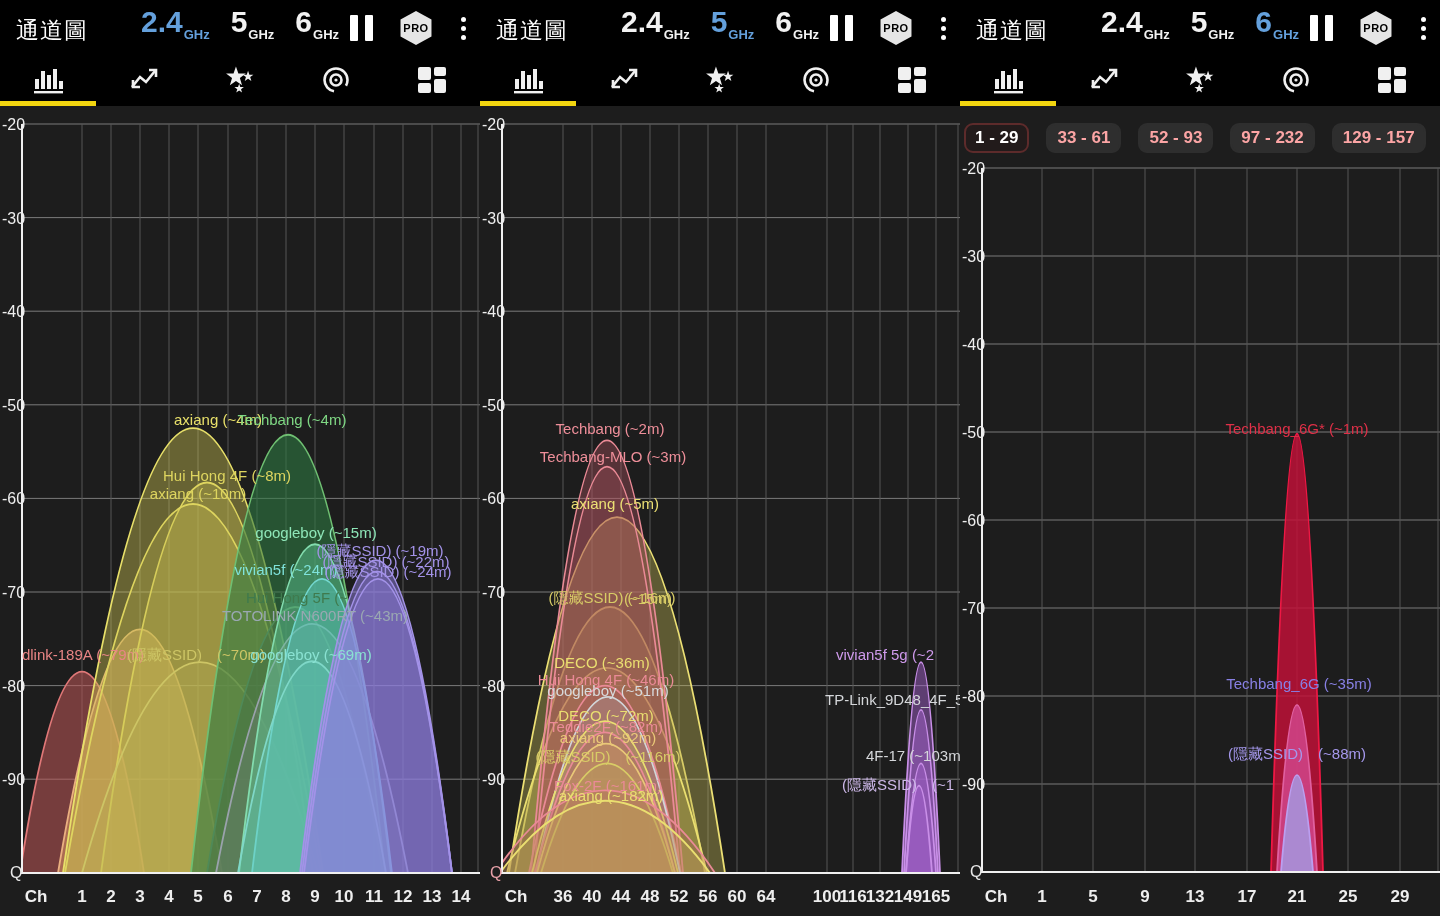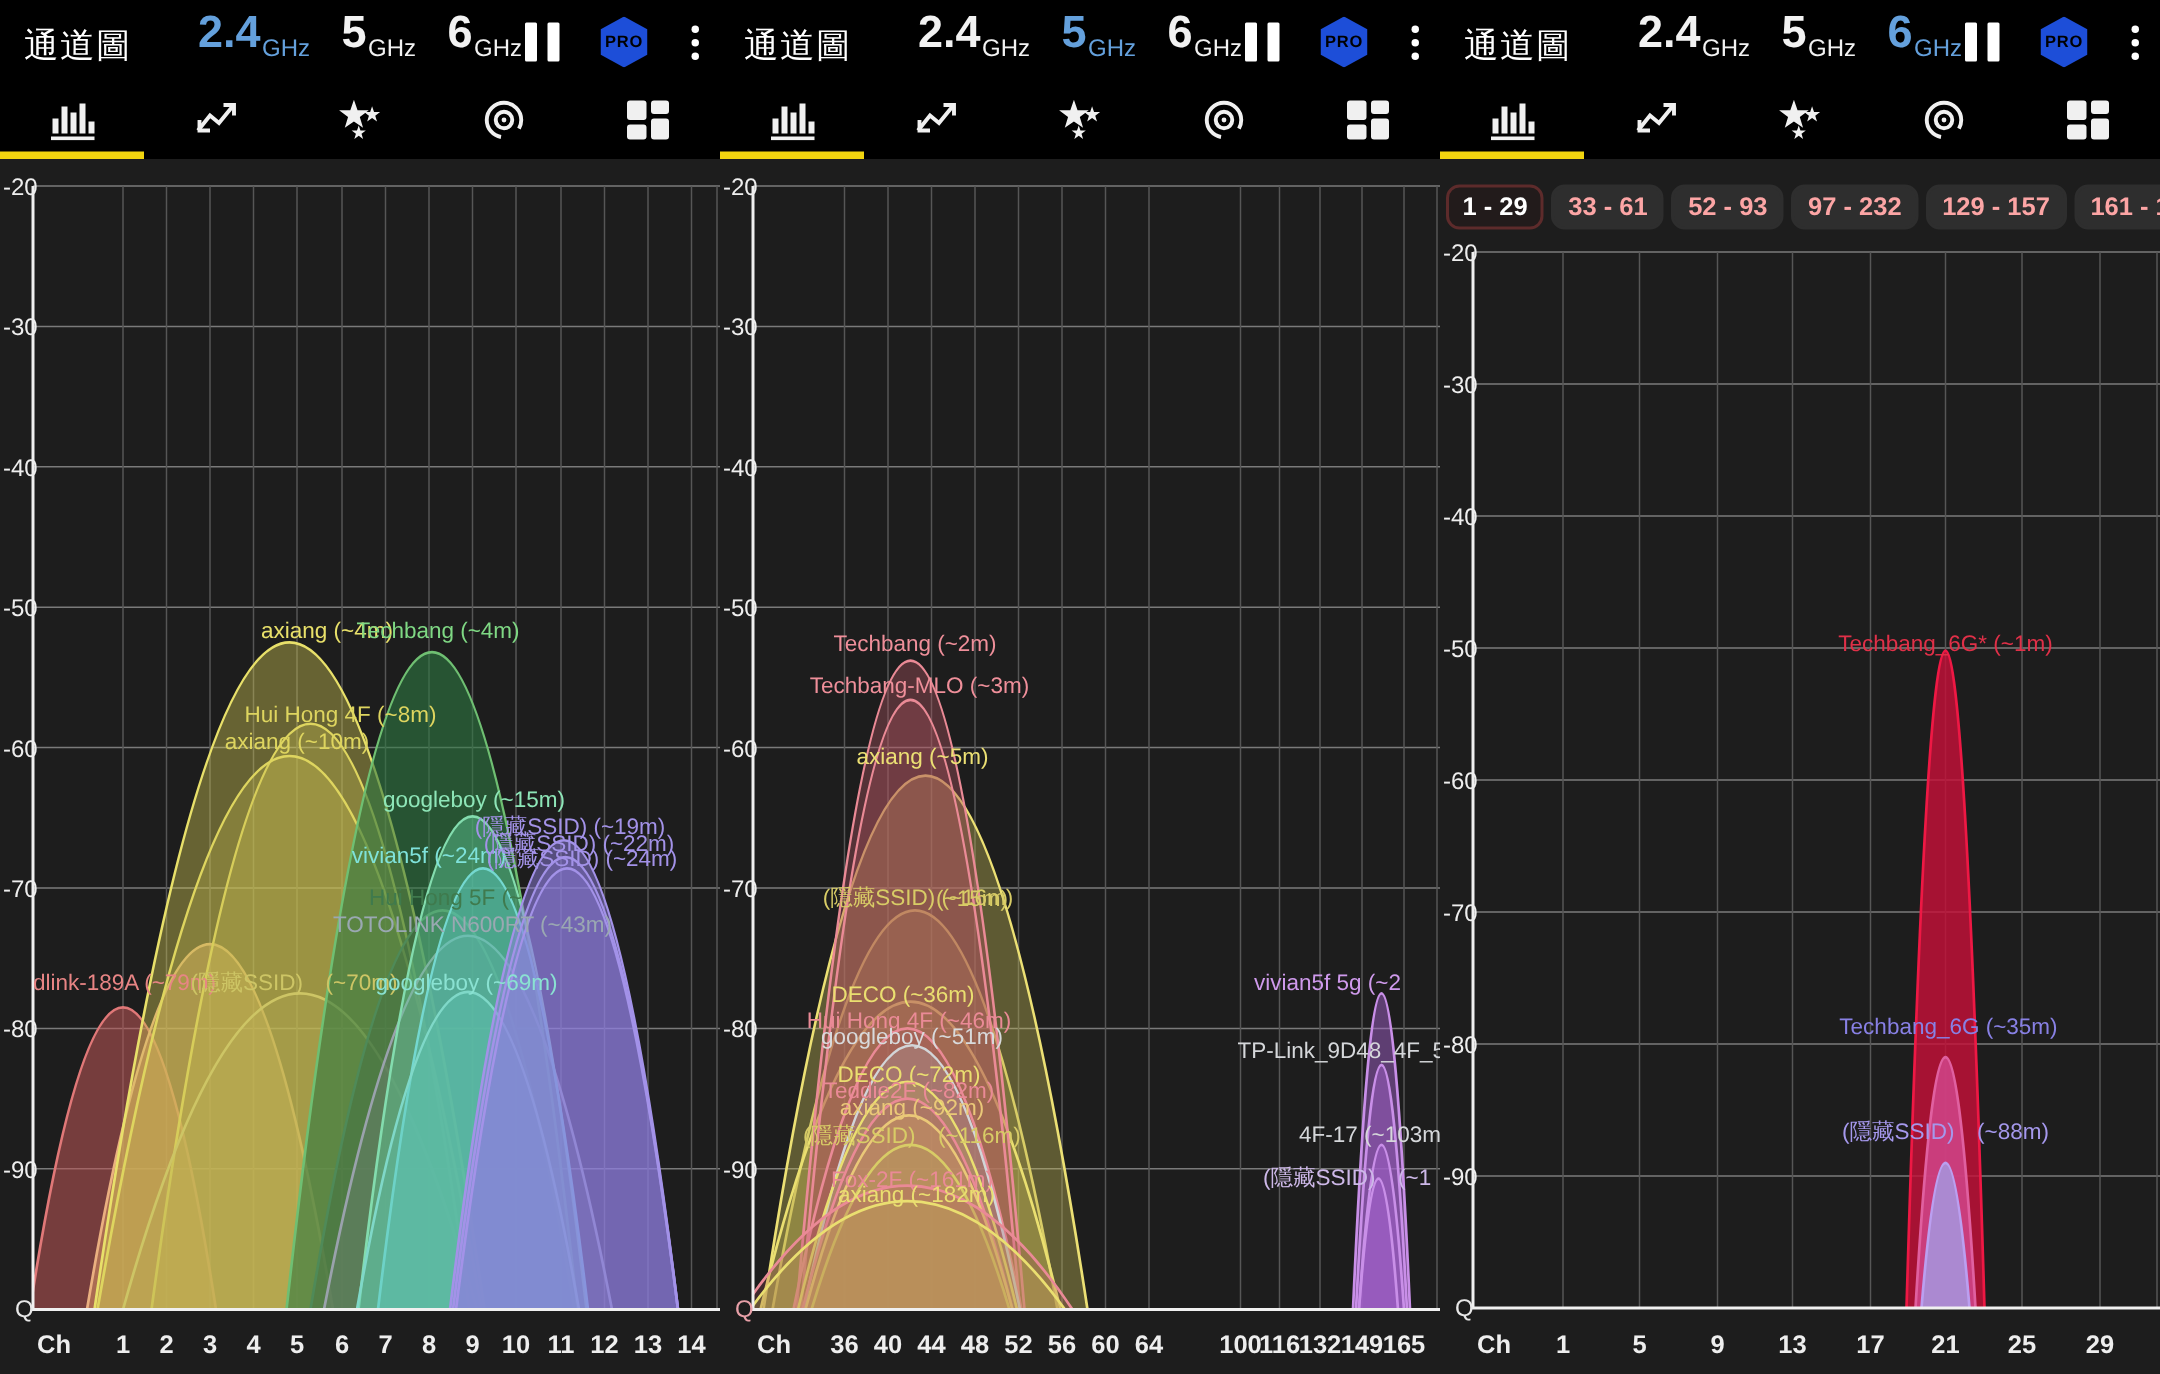--- a/index.html
+++ b/index.html
@@ -5,34 +5,34 @@
   html,body{margin:0;padding:0;background:#000;}
   .screen{position:relative;width:1440px;height:916px;background:#101010;overflow:hidden;
           font-family:"Liberation Sans","DejaVu Sans",sans-serif;}
   .panel{position:absolute;top:0;width:480px;height:916px;background:#1d1d1d;overflow:hidden;}
   .panel .chartsvg{position:absolute;left:0;top:0;}
   .appbar{position:absolute;left:0;top:0;right:0;height:54px;background:#000;z-index:5;}
   .app-title{position:absolute;left:16px;top:15px;color:#fff;font-size:23px;letter-spacing:1px;}
   .bands{position:absolute;left:0;right:0;top:7px;display:flex;justify-content:center;gap:21px;}
   .band{display:flex;align-items:flex-end;cursor:pointer;}
   .band .bval{font-size:30px;font-weight:700;color:#f2f2f2;line-height:30px;}
-  .band .bunit{font-size:16px;font-weight:400;color:#f2f2f2;position:relative;top:5px;margin-left:1px;}
+  .band .bunit{font-size:13px;font-weight:700;color:#f2f2f2;position:relative;top:5px;margin-left:1px;}
   .band.active .bval,.band.active .bunit{color:#64a0dc;}
   .actions{position:absolute;right:12px;top:11px;display:flex;align-items:center;gap:25px;z-index:6;}
   .pause{display:flex;gap:7px;cursor:pointer;}
   .pause i{display:block;width:8px;height:26px;background:#fff;border-radius:1px;}
-  .pro{width:36px;height:34px;background:#1d4ed8;display:flex;align-items:center;justify-content:center;
+  .pro{width:36px;height:34px;background:#e5e5e5;display:flex;align-items:center;justify-content:center;
        clip-path:polygon(50% 0,93% 25%,93% 75%,50% 100%,7% 75%,7% 25%);cursor:pointer;}
   .pro span{font-size:11px;font-weight:700;color:#000;letter-spacing:.5px;}
   .kebab{display:flex;flex-direction:column;gap:4px;padding:2px;cursor:pointer;}
   .kebab i{width:5px;height:5px;border-radius:50%;background:#fff;}
   .navbar{position:absolute;left:0;top:54px;right:0;height:52px;background:#000;display:flex;z-index:5;}
   .nav-cell{width:96px;display:flex;align-items:center;justify-content:center;cursor:pointer;}
   .nav-ind{position:absolute;bottom:0;height:5px;width:96px;background:#f2d50f;z-index:6;}
-  .chips{position:absolute;left:4px;top:123px;right:0;display:flex;gap:5px;z-index:4;}
+  .chips{position:absolute;left:4px;top:123px;right:0;display:flex;gap:17px;z-index:4;}
   .chip{flex:0 0 auto;background:#2e2e2e;border:2px solid #2e2e2e;border-radius:9px;
         color:#fca5a5;font-size:17px;font-weight:700;padding:3px 9px;white-space:nowrap;cursor:pointer;}
   .chip.sel{background:#221b1b;border-color:#5d2b2b;color:#fff;}
   svg text{font-family:"Liberation Sans","DejaVu Sans",sans-serif;}
 </style>
 </head>
 <body>
 
 <div class="screen" id="screen">
     <section class="panel" style="left: 0px; background: rgb(29, 29, 29);">

